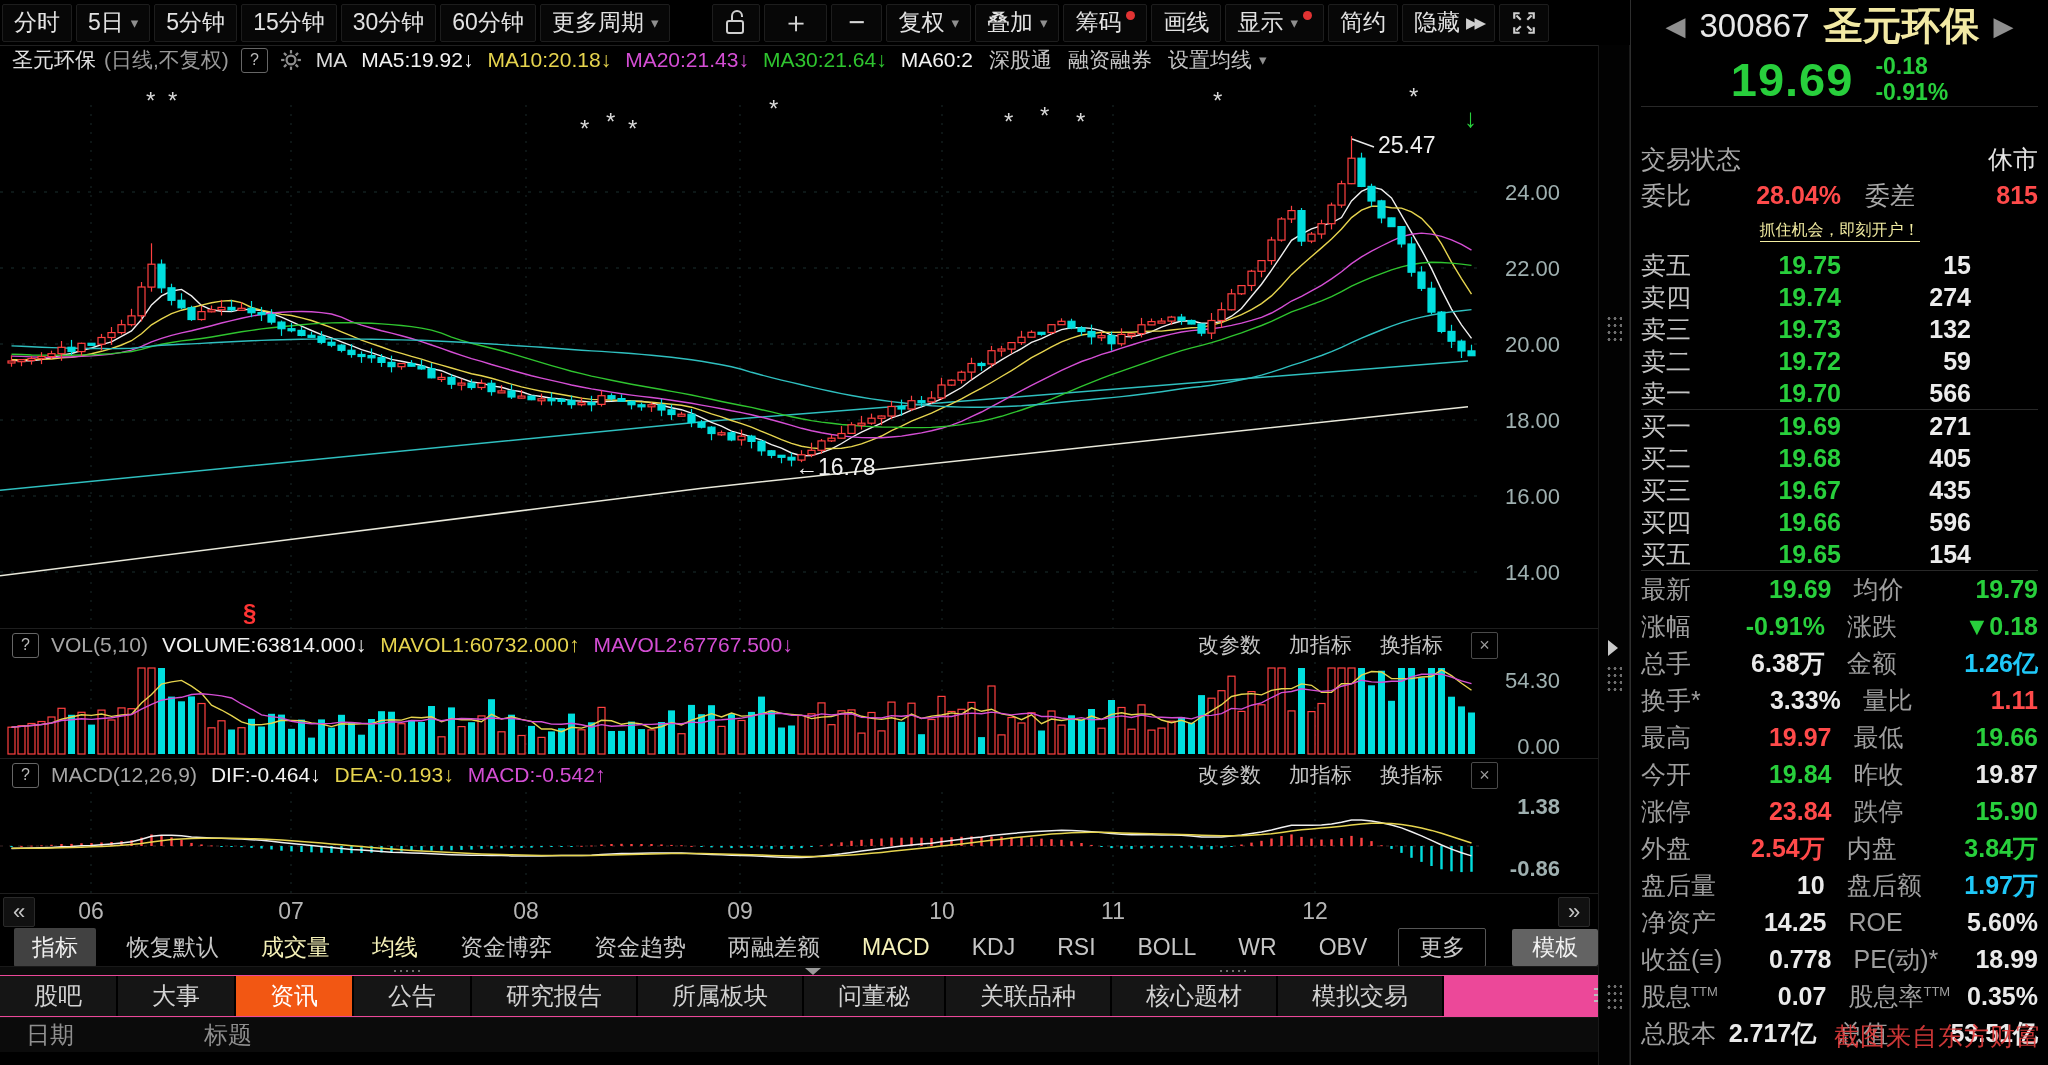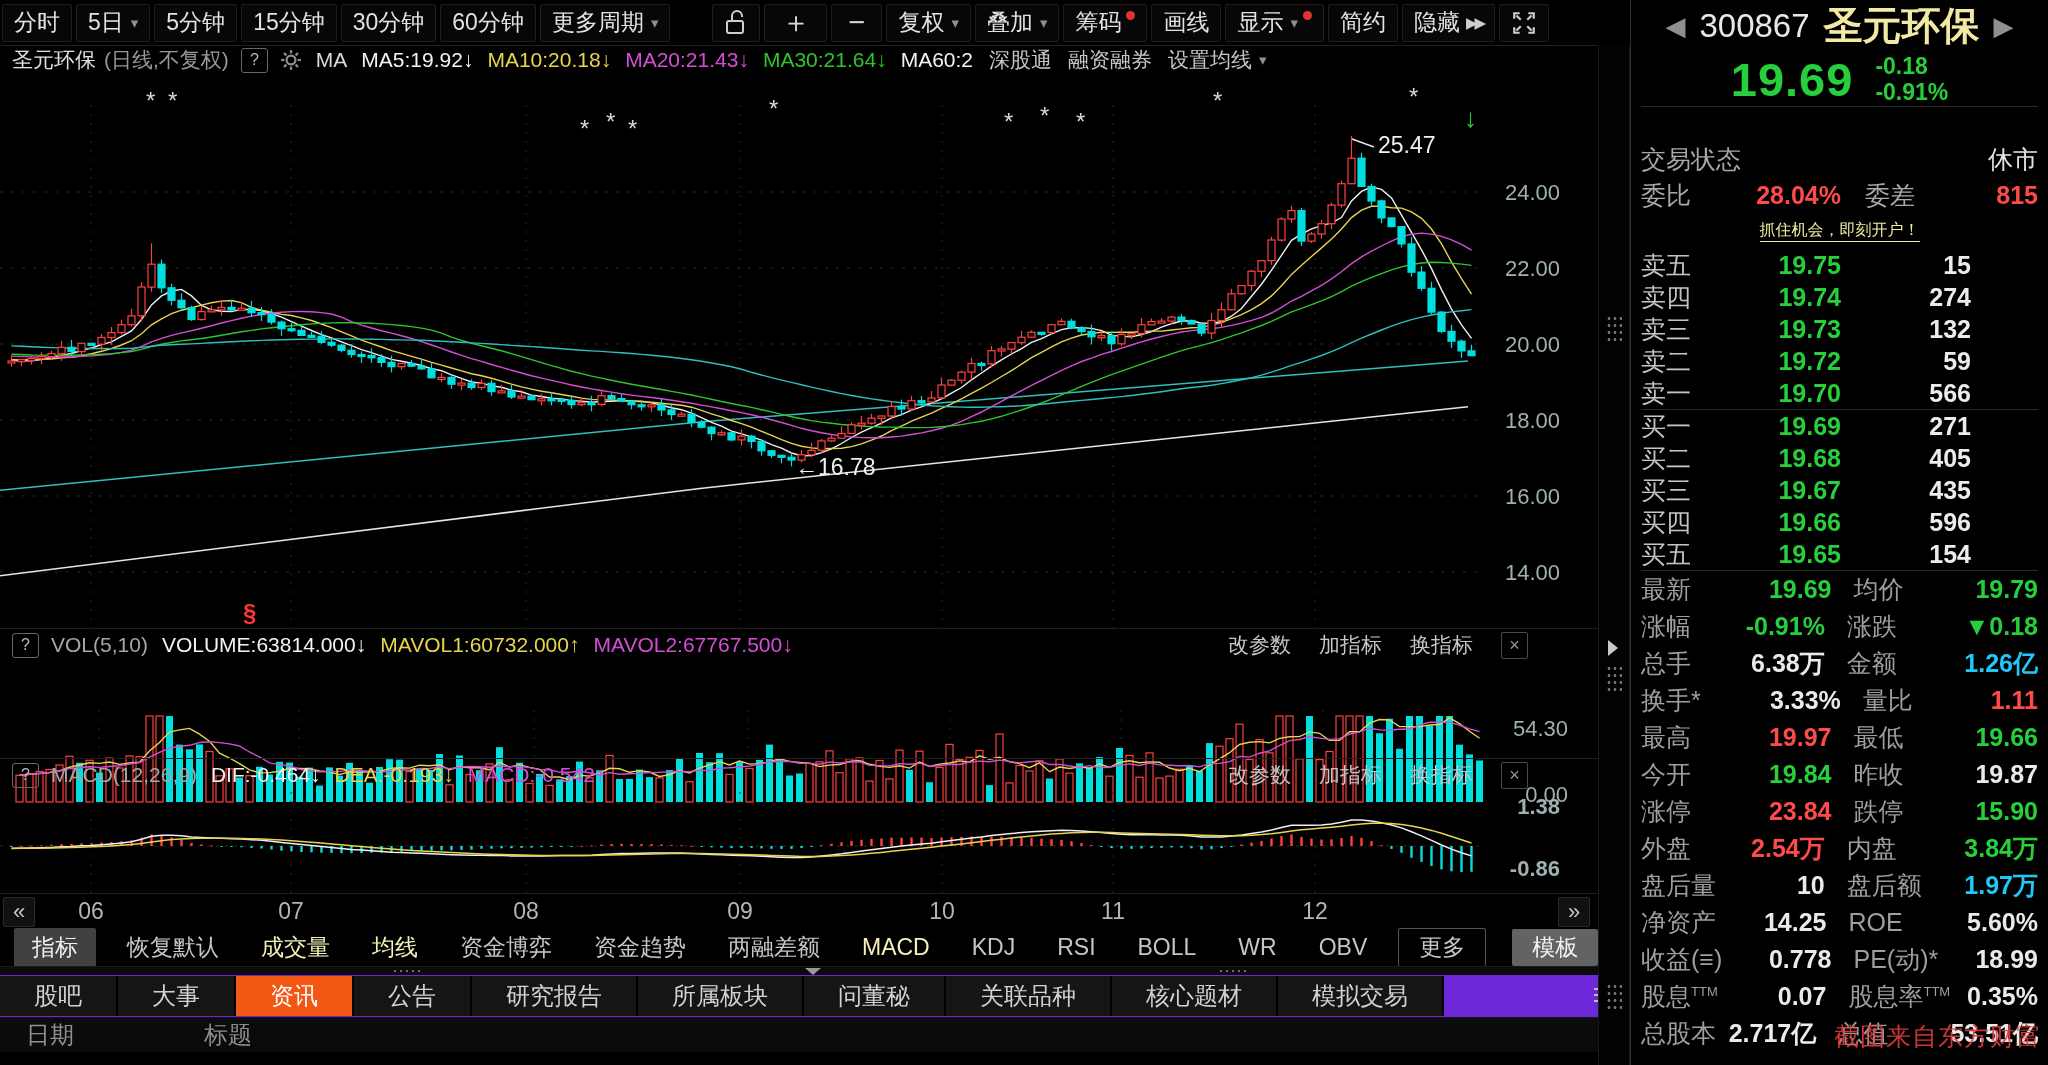--- a/index.html
+++ b/index.html
@@ -24,24 +24,24 @@
         display:flex;align-items:center;justify-content:center;margin-left:12px;}
   .gear{margin-left:12px;display:flex;}
   .malbl{color:#dadada;margin-left:14px;}
   .mitem{margin-left:14px;white-space:nowrap;}
   .lk{color:#c5c5c5;margin-left:16px;cursor:pointer;white-space:nowrap;}
   
   #main-chart{position:absolute;top:75px;left:0;width:1598px;height:553px;}
   #vol-header,#macd-header{position:absolute;left:0;width:1598px;height:33px;border-top:1px solid #1e1e1e;
         display:flex;align-items:center;font-size:21px;color:#cfcfcf;padding-left:10px;box-sizing:border-box;}
   #vol-header{top:628px;}  #macd-header{top:758px;}
-  #vol-chart{position:absolute;top:662px;left:8px;width:1598px;height:96px;margin-top:48px;}
+  #vol-chart{position:absolute;top:662px;left:0;width:1598px;height:96px;}
   #macd-chart{position:absolute;top:792px;left:0;width:1598px;height:101px;font-weight:bold;}
   .ptitle{color:#a6a6a6;margin-left:12px;}
-  .pright{margin-left:auto;display:flex;align-items:center;gap:28px;margin-right:70px;}
+  .pright{margin-left:auto;display:flex;align-items:center;gap:28px;margin-right:100px;}
   .pright .lk{margin-left:0;}
   .xbox{width:25px;height:25px;border:1px solid #4a4a4a;border-radius:2px;color:#999;font-size:18px;
         display:flex;align-items:center;justify-content:center;cursor:pointer;}
   
   #xaxis{position:absolute;top:893px;left:0;width:1598px;height:35px;border-top:1px solid #1e1e1e;}
   .xmon{position:absolute;top:4px;transform:translateX(-50%);color:#b5b5b5;font-size:23px;}
   .xnav{position:absolute;top:3px;width:30px;height:28px;border:1px solid #2a2a2a;background:#111;color:#c5c5c5;
         font-size:22px;display:flex;align-items:center;justify-content:center;border-radius:2px;cursor:pointer;}
   #indtabs{position:absolute;top:928px;left:0;width:1598px;height:38px;display:flex;align-items:center;}
   .itab{color:#c6c6c6;font-size:23px;padding:0 21px;cursor:pointer;white-space:nowrap;}
@@ -50,21 +50,21 @@
   .itab.outline{border:1px solid #555;padding:3px 20px;margin-left:10px;border-radius:2px;}
   .itab.box2{background:#636363;color:#f2f2f2;padding:3px 20px;margin-left:26px;border-radius:2px;}
   #hsplit{position:absolute;top:966px;left:0;width:1630px;height:9px;background:#0b0b0b;
           border-top:1px solid #191919;border-bottom:1px solid #191919;}
   .hgrip{position:absolute;top:1px;width:30px;height:6px;
          background-image:radial-gradient(#6f6f6f 1.3px,transparent 1.5px);background-size:6px 6px;}
   .harrow{position:absolute;top:1px;width:0;height:0;border-top:7px solid #9a9a9a;
           border-left:8px solid transparent;border-right:8px solid transparent;}
   
   #btabs{position:absolute;top:975px;left:0;width:1630px;height:42px;display:flex;align-items:center;
-         background:#6d28d9;border-bottom:1px solid #151515;}
+         background:#ec4899;border-bottom:1px solid #151515;}
   .bt{height:40px;display:flex;align-items:center;justify-content:center;padding:0 34px;background:#151515;
       border-right:2px solid #000;color:#d2d2d2;font-size:24px;white-space:nowrap;cursor:pointer;}
   .bt.active{background:#f25713;color:#fff;}
   .bticon{margin-left:auto;margin-right:14px;display:flex;cursor:pointer;}
   #listhead{position:absolute;top:1018px;left:0;width:1630px;height:34px;background:#0b0b0b;display:flex;
             align-items:center;color:#8f8f8f;font-size:24px;}
   #listhead .lh1{margin-left:26px;} #listhead .lh2{margin-left:130px;}
   
   #gutter{position:absolute;left:1598px;top:45px;width:32px;height:1020px;background:#020202;
           border-left:1px solid #191919;border-right:1px solid #191919;box-sizing:border-box;}

